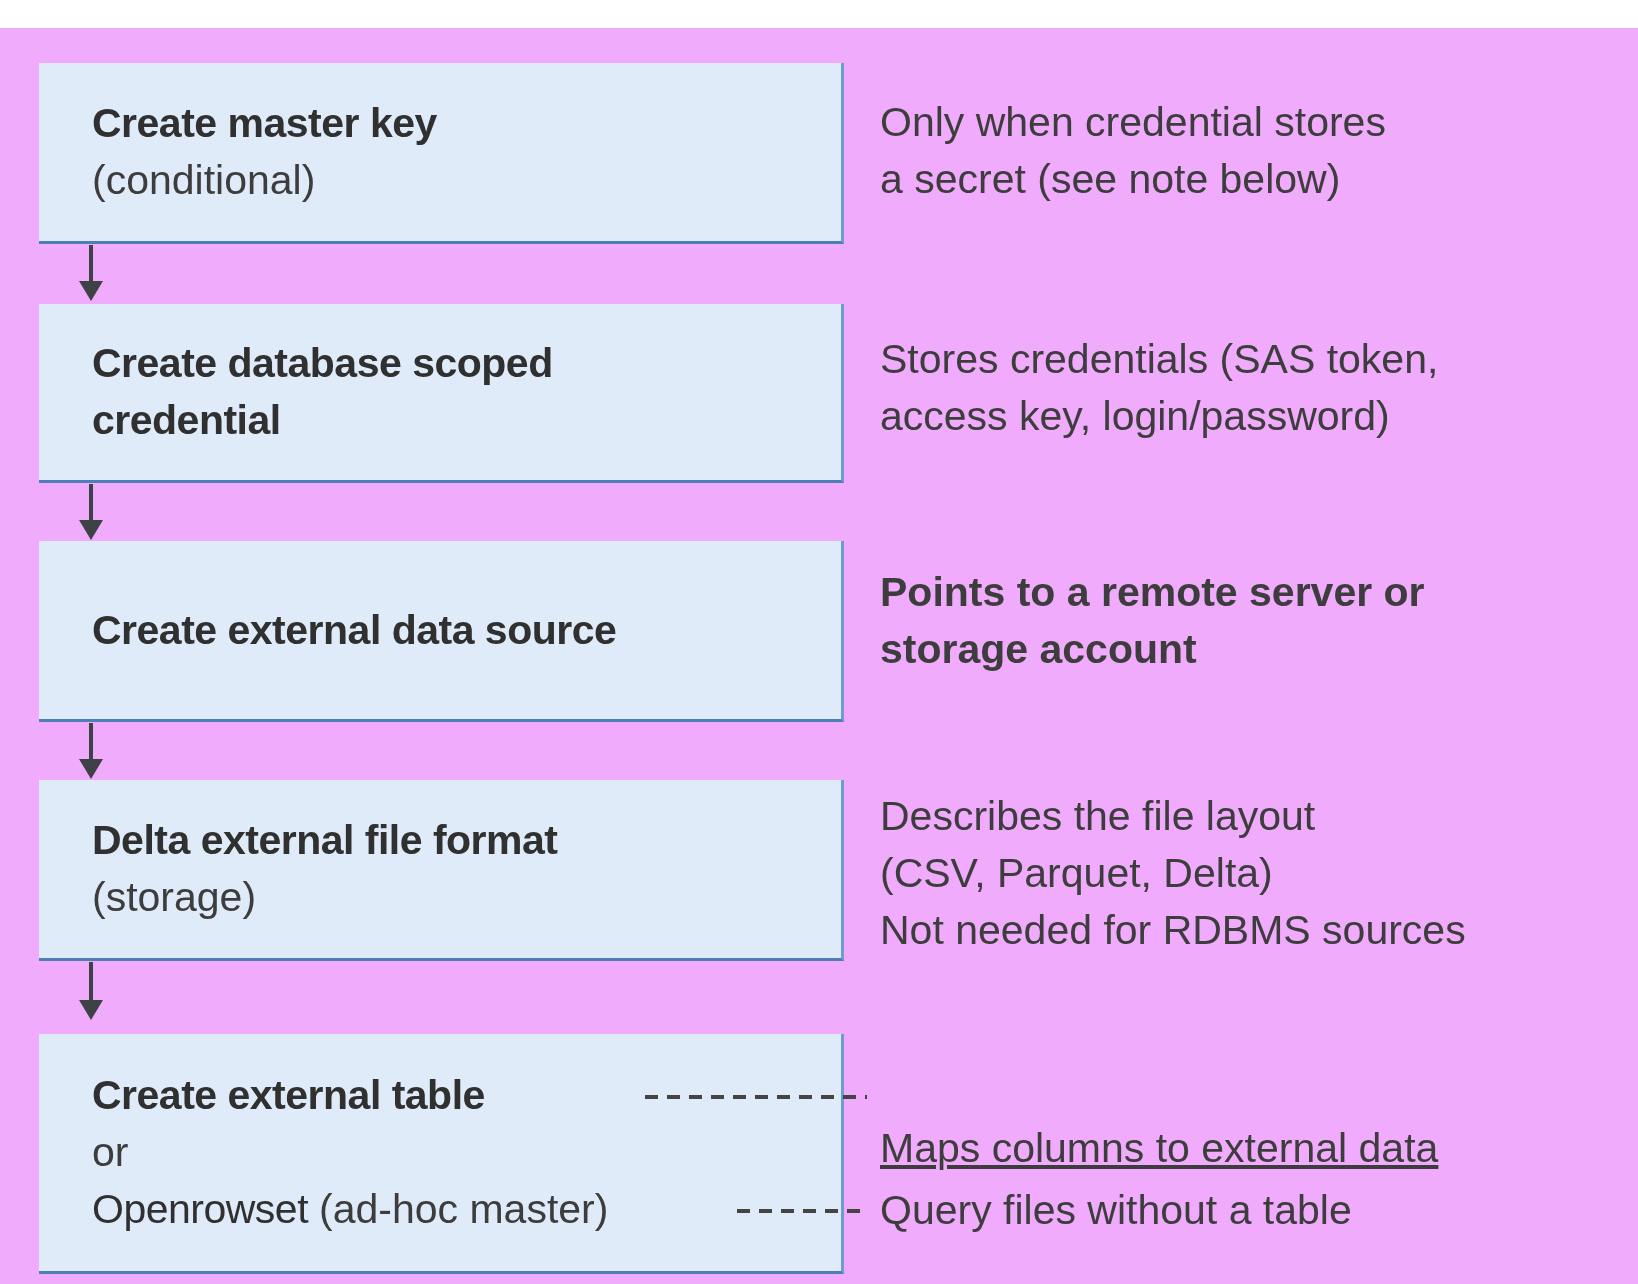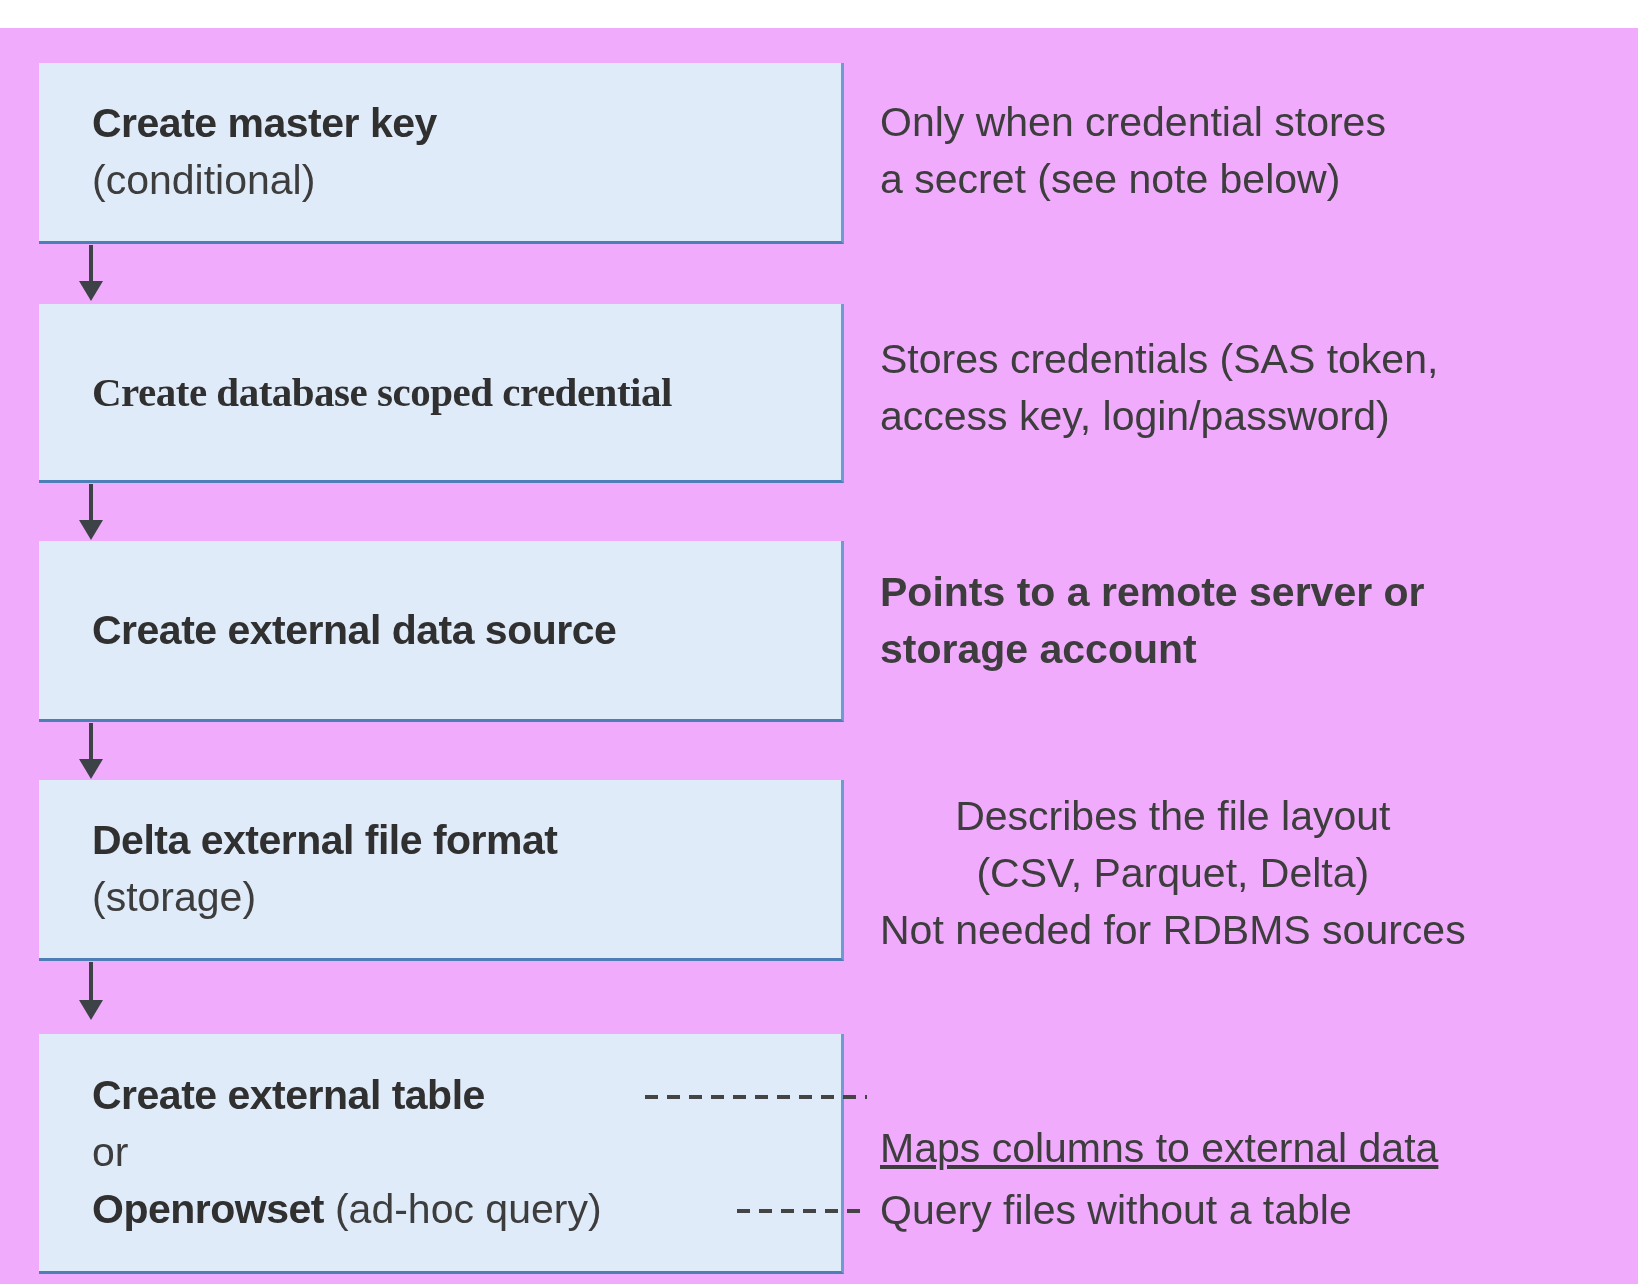--- a/index.html
+++ b/index.html
@@ -33,28 +33,28 @@
   .box3 { top: 752px;  height: 181px; }
   .box4 { top: 1006px; height: 240px; }
 
   .title {
     font-weight: bold;
     font-size: 41px;
     line-height: 57px;
     color: #303030;
     letter-spacing: -0.5px;
   }
-  .title.narrow { max-width: 640px; font-family: Liberation Serif, serif; }
+  .title.narrow { max-width: 640px; }
   .sub {
     font-size: 41px;
     line-height: 57px;
     color: #3d3d3d;
   }
   .mixline { font-size: 41px; line-height: 57px; }
-  .title-inline { font-weight: bold; color: #303030; letter-spacing: -0.5px; }
+  .title-inline { font-weight: normal; color: #303030; letter-spacing: -0.5px; }
   .sub-inline { color: #3d3d3d; margin-left: 11px; }
 
   
   .arrow { position: absolute; left: 79px; width: 24px; }
   .arrow .stem { width: 4px; margin-left: 10px; background: #3d4247; }
   .arrow .head {
     width: 0; height: 0;
     border-left: 12px solid transparent;
     border-right: 12px solid transparent;
     border-top: 20px solid #3d4247;
@@ -69,21 +69,21 @@
     position: absolute;
     left: 880px;
     font-size: 41px;
     line-height: 57px;
     color: #3d3d3d;
     white-space: nowrap;
   }
   .note0 { top: 66px; }
   .note1 { top: 303px; }
   .note2 { top: 536px; font-weight: bold; }
-  .note3 { top: 760px; text-align: center; }
+  .note3 { top: 760px; }
   .note4 { top: 1092px; text-decoration: underline; }
   .note5 { top: 1154px; }
 
   
   .dash {
     position: absolute;
     height: 4px;
     background: repeating-linear-gradient(90deg, #444444 0, #444444 13px, transparent 13px, transparent 22px);
   }
   .dash1 { left: 645px; top: 1067px; width: 222px; }
@@ -137,21 +137,21 @@
 
   <div class="arrow arrow3">
     <div class="stem"></div>
     <div class="head"></div>
   </div>
 
   <div class="box box4">
     <div class="box-text">
       <div class="title">Create external table</div>
       <div class="sub">or</div>
-      <div class="mixline"><span class="title-inline">Openrowset</span><span class="sub-inline">(ad-hoc query)</span></div>
+      <div class="mixline"><span class="title-inline">Openrowset</span><span class="sub-inline">(ad-hoc master)</span></div>
     </div>
   </div>
 
   <div class="dash dash1"></div>
   <div class="dash dash2"></div>
 
   <div class="note note0">
     <div>Only when credential stores</div>
     <div>a secret (see note below)</div>
   </div>

